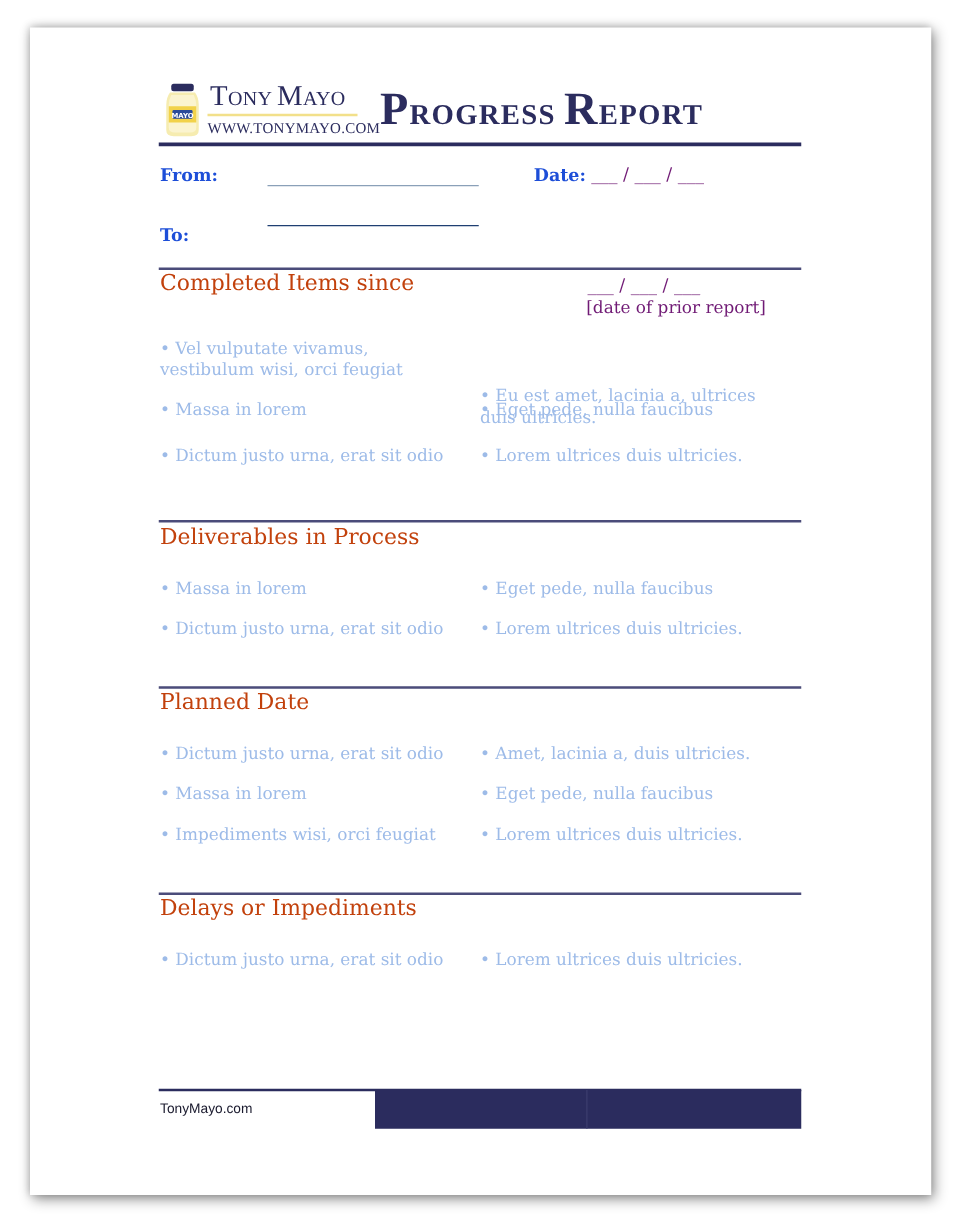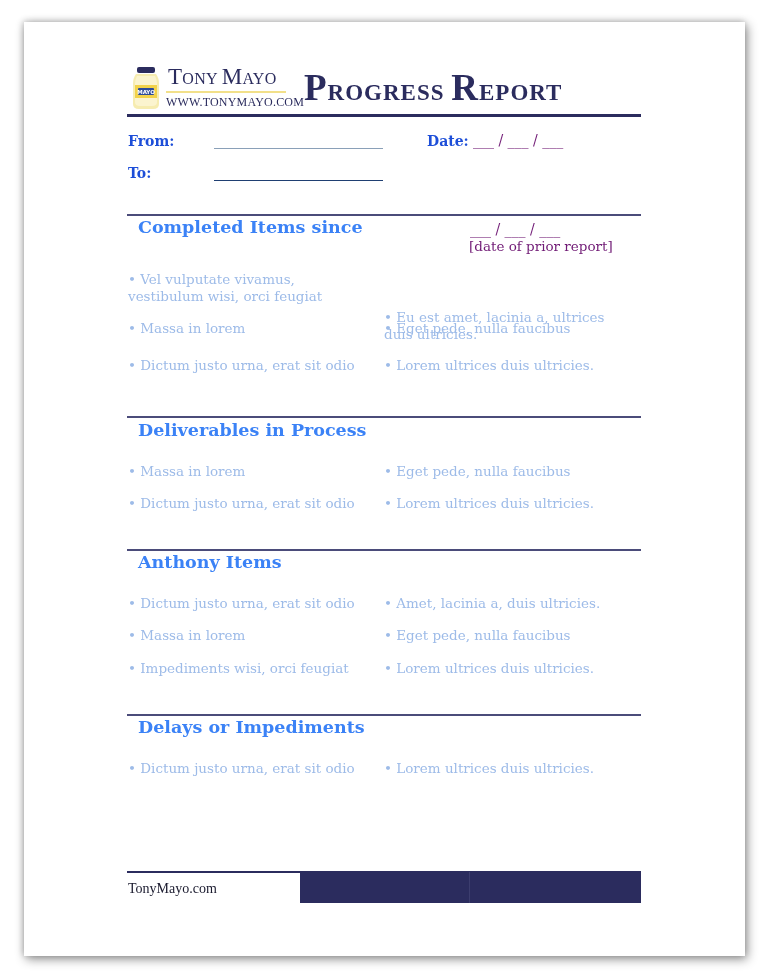--- a/index.html
+++ b/index.html
@@ -19,28 +19,28 @@
   .top-rule { left:127px; top:114px; width:514px; height:3px; background:#2b2c5e; }
 
   
   .lbl { font-family:"DejaVu Serif", serif; font-weight:bold; font-size:14px; color:#1d4ed8; white-space:nowrap; }
   .line { height:1px; background:#8aa0b8; }
   .line.dark { background:#1f3f72; }
   .date-blanks { font-family:"DejaVu Serif", serif; font-size:14px; color:#701a75; white-space:nowrap; }
 
   
   .sec-rule { left:127px; width:514px; height:2px; background:#4b4c7a; }
-  .sec-title { left:128px; font-family:"DejaVu Serif", serif; font-weight:bold; font-size:17.5px; color:#3b82f6; white-space:nowrap;margin-left:10px; }
+  .sec-title { left:128px; font-family:"DejaVu Serif", serif; font-weight:normal; font-size:17.5px; color:#c2410c; white-space:nowrap; }
   .item { font-family:"DejaVu Serif", serif; font-size:13.5px; color:#9dbbe8; line-height:17px; width:245px; }
   .col1 { left:128px; }
   .col2 { left:384px; }
 
   
   .foot-rule { left:127px; top:871px; width:514px; height:2px; background:#2b2c5e; }
-  .foot-left { left:128px; top:881px; font-family:Liberation Serif, serif; font-size:14px; color:#1a1a2e; }
+  .foot-left { left:128px; top:881px; font-family:Liberation Sans, sans-serif; font-size:11px; color:#1a1a2e; }
   .foot-bar { left:300px; top:872px; width:341px; height:31px; background:#2b2c5e; }
   .foot-divider { left:469px; top:872px; width:1px; height:31px; background:#3c3d6e; }
   .foot-right { right:135px; top:902px; font-family:"Liberation Sans", sans-serif; font-size:11px; color:#ffffff; white-space:nowrap; }
 </style>
 </head>
 <body>
 
 <div class="page"></div>
 
 <svg class="abs logo-jar" viewBox="0 0 30 44">
@@ -56,21 +56,21 @@
 <div class="abs brand-rule"></div>
 <div class="abs brand-url">WWW.TONYMAYO.COM</div>
 
 <div class="abs title"><span>P</span><span class="sc">ROGRESS </span><span>R</span><span class="sc">EPORT</span></div>
 <div class="abs top-rule"></div>
 
 <div class="abs lbl" style="left:128px; top:133px;">From:</div>
 <div class="abs line" style="left:214px; top:148px; width:169px;"></div>
 <div class="abs lbl" style="left:427px; top:133px;">Date:</div>
 <div class="abs date-blanks" style="left:473px; top:132px;">___ / ___ / ___</div>
-<div class="abs lbl" style="left:128px; top:165px;">To:</div>
+<div class="abs lbl" style="left:128px; top:181px;">To:</div>
 <div class="abs line dark" style="left:214px; top:180px; width:169px;"></div>
 
 <div class="abs sec-rule" style="top:214px;"></div>
 <div class="abs sec-title" style="top:217px;">Completed Items since</div>
 <div class="abs date-blanks" style="left:470px; top:221px;">___ / ___ / ___</div>
 <div class="abs date-blanks" style="left:469px; top:238px; font-size:13.5px;">[date of prior report]</div>
 
 <div class="abs item col1" style="top:271px;">• Vel vulputate vivamus, vestibulum wisi, orci feugiat</div>
 <div class="abs item col1" style="top:320px;">• Massa in lorem</div>
 <div class="abs item col1" style="top:357px;">• Dictum justo urna, erat sit odio</div>
@@ -79,21 +79,21 @@
 <div class="abs item col2" style="top:357px;">• Lorem ultrices duis ultricies.</div>
 
 <div class="abs sec-rule" style="top:416px;"></div>
 <div class="abs sec-title" style="top:420px;">Deliverables in Process</div>
 <div class="abs item col1" style="top:463px;">• Massa in lorem</div>
 <div class="abs item col1" style="top:495px;">• Dictum justo urna, erat sit odio</div>
 <div class="abs item col2" style="top:463px;">• Eget pede, nulla faucibus</div>
 <div class="abs item col2" style="top:495px;">• Lorem ultrices duis ultricies.</div>
 
 <div class="abs sec-rule" style="top:549px;"></div>
-<div class="abs sec-title" style="top:552px;">Anthony Items</div>
+<div class="abs sec-title" style="top:552px;">Planned Date</div>
 <div class="abs item col1" style="top:595px;">• Dictum justo urna, erat sit odio</div>
 <div class="abs item col1" style="top:627px;">• Massa in lorem</div>
 <div class="abs item col1" style="top:660px;">• Impediments wisi, orci feugiat</div>
 <div class="abs item col2" style="top:595px;">• Amet, lacinia a, duis ultricies.</div>
 <div class="abs item col2" style="top:627px;">• Eget pede, nulla faucibus</div>
 <div class="abs item col2" style="top:660px;">• Lorem ultrices duis ultricies.</div>
 
 <div class="abs sec-rule" style="top:714px;"></div>
 <div class="abs sec-title" style="top:717px;">Delays or Impediments</div>
 <div class="abs item col1" style="top:760px;">• Dictum justo urna, erat sit odio</div>

